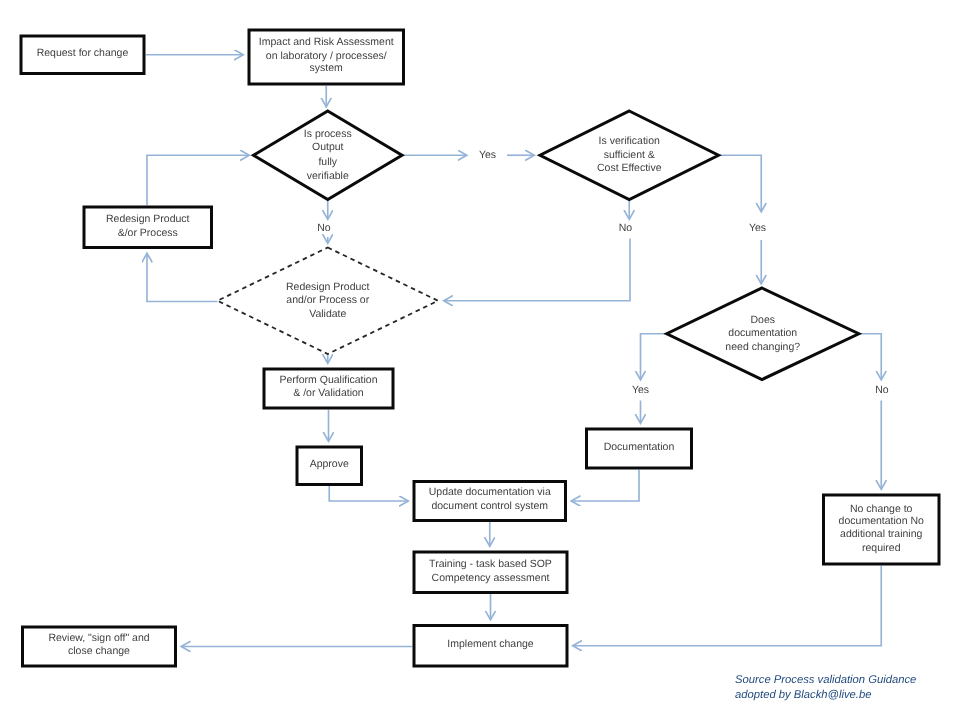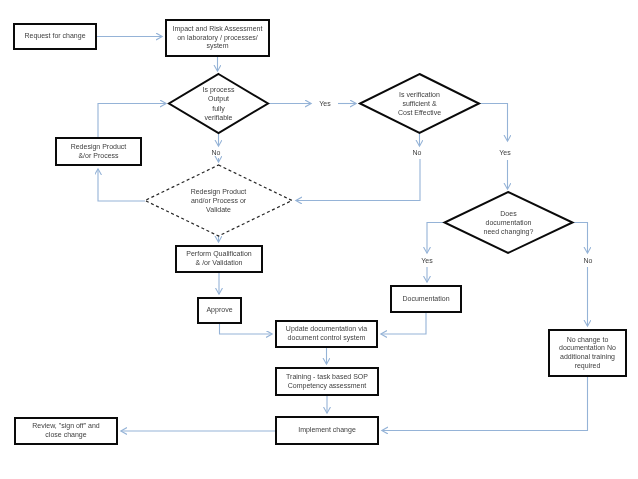--- a/index.html
+++ b/index.html
@@ -139,14 +139,18 @@
 documentation
 need changing?</div>
 
   <div class="elabel" style="left:325px;top:100px">Yes</div>
   <div class="elabel" style="left:216px;top:149px">No</div>
   <div class="elabel" style="left:417px;top:149px">No</div>
   <div class="elabel" style="left:505px;top:149px">Yes</div>
   <div class="elabel" style="left:427px;top:257px">Yes</div>
   <div class="elabel" style="left:588px;top:257px">No</div>
 
+  <div class="source">
+    <div>Source Process validation Guidance</div>
+    <div>adopted by Blackh@live.be</div>
+  </div>
 
 </div>
 
 </body></html>

